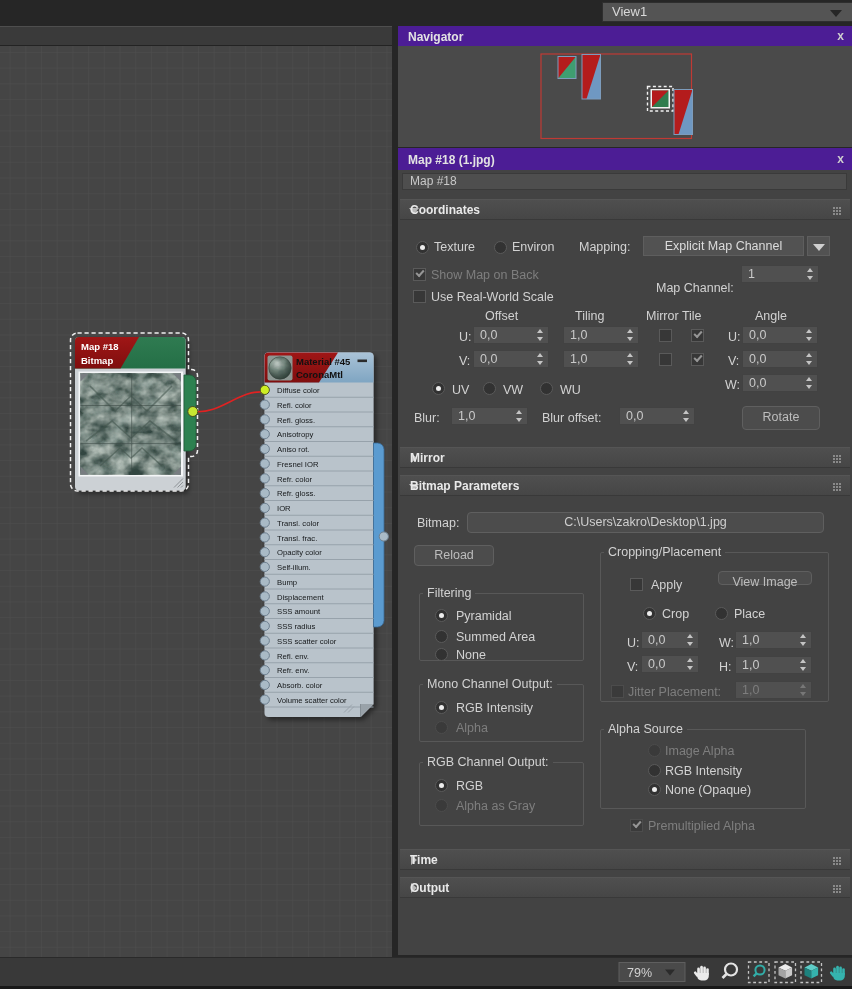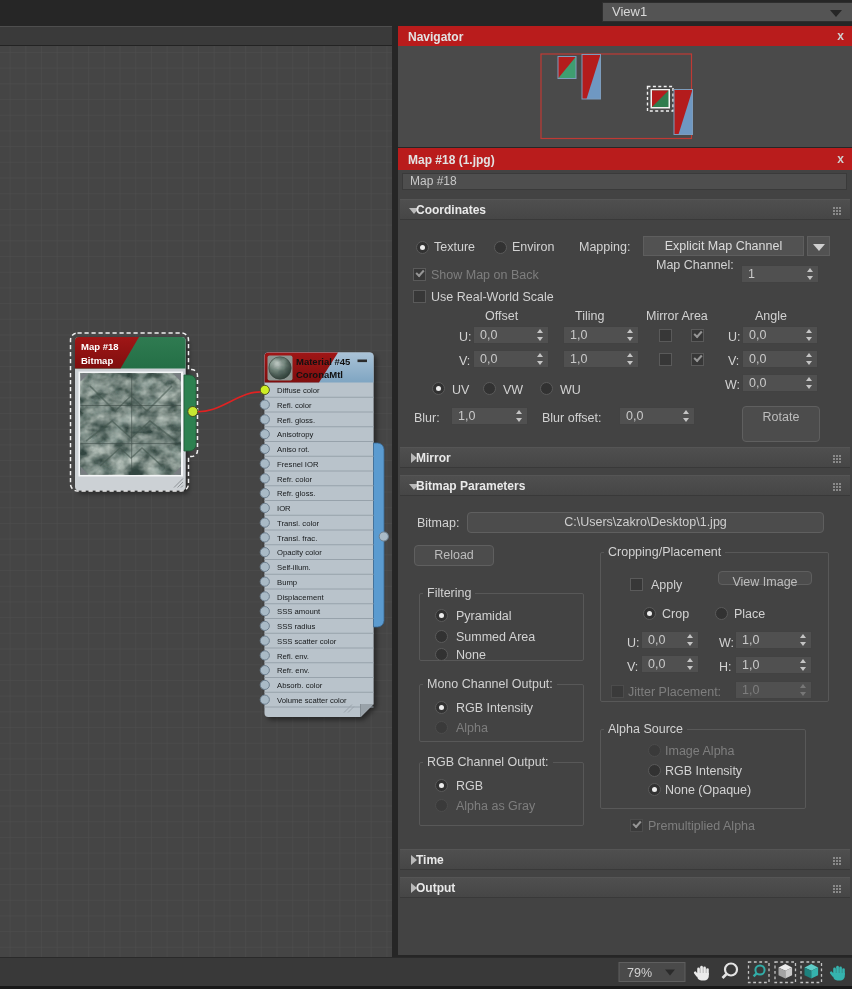--- a/index.html
+++ b/index.html
@@ -4,29 +4,29 @@
 *{margin:0;padding:0;box-sizing:border-box}
 body{background:#242424}
 #root{position:relative;width:852px;height:989px;background:#262626;font-family:"Liberation Sans",sans-serif;overflow:hidden}
 .abs{position:absolute}
 
 #topdd{position:absolute;left:602px;top:2px;width:252px;height:20px;background:#545454;border:1px solid #2e2e2e;color:#d9d9d9;font-size:13px;line-height:18px;padding-left:9px}
 #topdd .tri{position:absolute;right:11px;top:7px;width:0;height:0;border-left:6px solid transparent;border-right:6px solid transparent;border-top:7px solid #262626}
 
 #tabstrip{position:absolute;left:0;top:26px;width:392px;height:20px;background:#3a3a3a;border-top:1px solid #4e4e4e;border-bottom:1px solid #232323}
 
-.tbar{position:absolute;background:#b91c1c;color:#e3e3e3;font-weight:bold;font-size:12px}
+.tbar{position:absolute;background:#4c1d95;color:#e3e3e3;font-weight:bold;font-size:12px}
 .tbar .t{position:absolute;left:10px;top:4px}
 .tbar .x{position:absolute;right:8px;top:3px;font-weight:bold;color:#cfcfcf;font-size:12px}
 
 #navc{position:absolute;left:398px;top:46px;width:454px;height:101px;background:#4a4a4a}
 #pbody{position:absolute;left:398px;top:170px;width:454px;height:785px;background:#434343}
 #namefield{position:absolute;left:4px;top:3px;width:445px;height:17px;background:#4e4e4e;border:1px solid #3a3a3a;color:#c8c8c8;font-size:12px;line-height:15px;padding-left:7px}
 .roll{position:absolute;left:2px;width:450px;height:21px;background:linear-gradient(#4f4f4f,#464646);border-top:1px solid #555;border-bottom:1px solid #393939;color:#e9e9e9;font-weight:bold;font-size:12px}
-.roll .rt{position:absolute;left:16px;top:3px}
+.roll .rt{position:absolute;left:10px;top:3px}
 .roll .tri{position:absolute;left:9px;top:8px;width:0;height:0;border-left:5px solid transparent;border-right:5px solid transparent;border-top:6px solid #b9b9b9}
 .roll .trir{position:absolute;left:11px;top:5px;width:0;height:0;border-top:5px solid transparent;border-bottom:5px solid transparent;border-left:6px solid #b9b9b9}
 .roll .grip{position:absolute;right:8px;top:7px;width:9px;height:9px;background:radial-gradient(circle 1px at 1px 1px,#8a8a8a 1px,transparent 1.2px);background-size:3px 3px}
 .lbl{position:absolute;color:#d2d2d2;font-size:12.5px;white-space:nowrap}
 .dis{color:#7e7e7e}
 
 .rb{position:absolute;width:13px;height:13px;border-radius:50%;background:#323232;border:1px solid #5a5a5a}
 .rb.sel::after{content:"";position:absolute;left:3px;top:3px;width:5px;height:5px;border-radius:50%;background:#ececec}
 .rb.dis2{background:#3a3a3a;border-color:#4c4c4c}
 
@@ -263,29 +263,29 @@
         <span class="rt">Coordinates</span>
         <span class="grip"></span>
       </div>
     <div class="rb sel" style="left:18px;top:71px"></div>
       <div class="lbl" style="left:36px;top:70px">Texture</div>
     <div class="rb" style="left:96px;top:71px"></div>
       <div class="lbl" style="left:114px;top:70px">Environ</div>
     <div class="lbl" style="left:181px;top:70px">Mapping:</div>
     <div id="mapdd">Explicit Map Channel</div>
       <div id="mapddbtn"></div>
-    <div class="lbl" style="left:258px;top:88px">Map Channel:</div>
+    <div class="lbl" style="left:258px;top:111px">Map Channel:</div>
     <div class="spin" style="left:343px;top:95px;width:78px">1<span class="up"></span><span class="dn"></span></div>
     <div class="cb chk" style="left:15px;top:98px"></div>
       <div class="lbl dis" style="left:33px;top:98px">Show Map on Back</div>
     <div class="cb" style="left:15px;top:120px"></div>
       <div class="lbl" style="left:33px;top:120px">Use Real-World Scale</div>
     <div class="lbl" style="left:87px;top:139px">Offset</div>
     <div class="lbl" style="left:177px;top:139px">Tiling</div>
-    <div class="lbl" style="left:248px;top:139px">Mirror Area</div>
+    <div class="lbl" style="left:248px;top:139px">Mirror Tile</div>
     <div class="lbl" style="left:357px;top:139px">Angle</div>
     <div class="lbl" style="left:61px;top:160px">U:</div>
     <div class="spin" style="left:75px;top:156px;width:76px">0,0<span class="up"></span><span class="dn"></span></div>
     <div class="spin" style="left:165px;top:156px;width:76px">1,0<span class="up"></span><span class="dn"></span></div>
     <div class="cb" style="left:261px;top:159px"></div>
     <div class="cb chk" style="left:293px;top:159px"></div>
     <div class="lbl" style="left:330px;top:160px">U:</div>
     <div class="spin" style="left:344px;top:156px;width:76px">0,0<span class="up"></span><span class="dn"></span></div>
     <div class="lbl" style="left:61px;top:184px">V:</div>
     <div class="spin" style="left:75px;top:180px;width:76px">0,0<span class="up"></span><span class="dn"></span></div>
@@ -299,21 +299,21 @@
     <div class="rb sel" style="left:34px;top:212px"></div>
       <div class="lbl" style="left:54px;top:213px">UV</div>
     <div class="rb" style="left:85px;top:212px"></div>
       <div class="lbl" style="left:105px;top:213px">VW</div>
     <div class="rb" style="left:142px;top:212px"></div>
       <div class="lbl" style="left:162px;top:213px">WU</div>
     <div class="lbl" style="left:16px;top:241px">Blur:</div>
     <div class="spin" style="left:53px;top:237px;width:77px">1,0<span class="up"></span><span class="dn"></span></div>
     <div class="lbl" style="left:144px;top:241px">Blur offset:</div>
     <div class="spin" style="left:221px;top:237px;width:76px">0,0<span class="up"></span><span class="dn"></span></div>
-    <div class="btn" style="left:344px;top:236px;width:78px;height:36px;line-height:21px">Rotate</div>
+    <div class="btn" style="left:344px;top:236px;width:78px;height:24px;line-height:21px">Rotate</div>
     <div class="roll" style="top:277px">
         <span class="trir"></span>
         <span class="rt">Mirror</span>
         <span class="grip"></span>
       </div>
     <div class="roll" style="top:305px">
         <span class="tri"></span>
         <span class="rt">Bitmap Parameters</span>
         <span class="grip"></span>
       </div>

